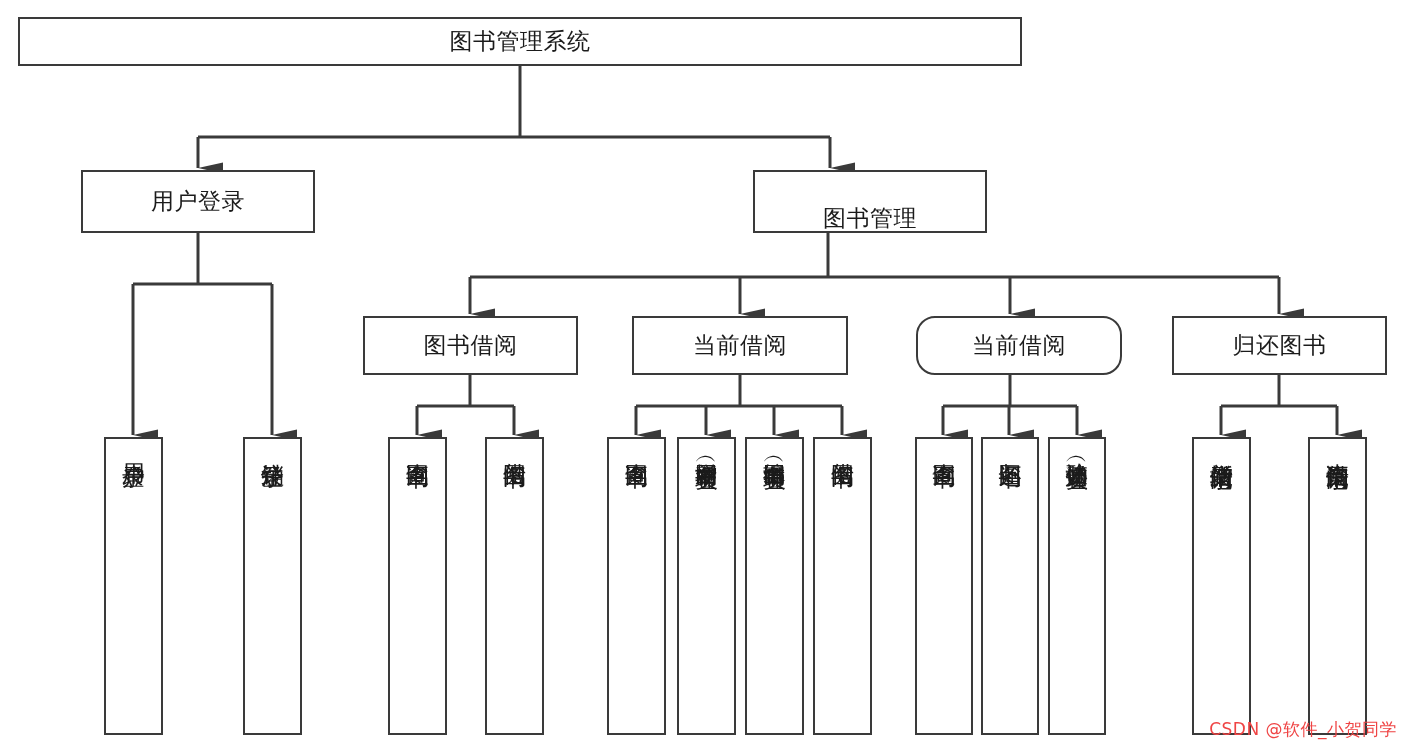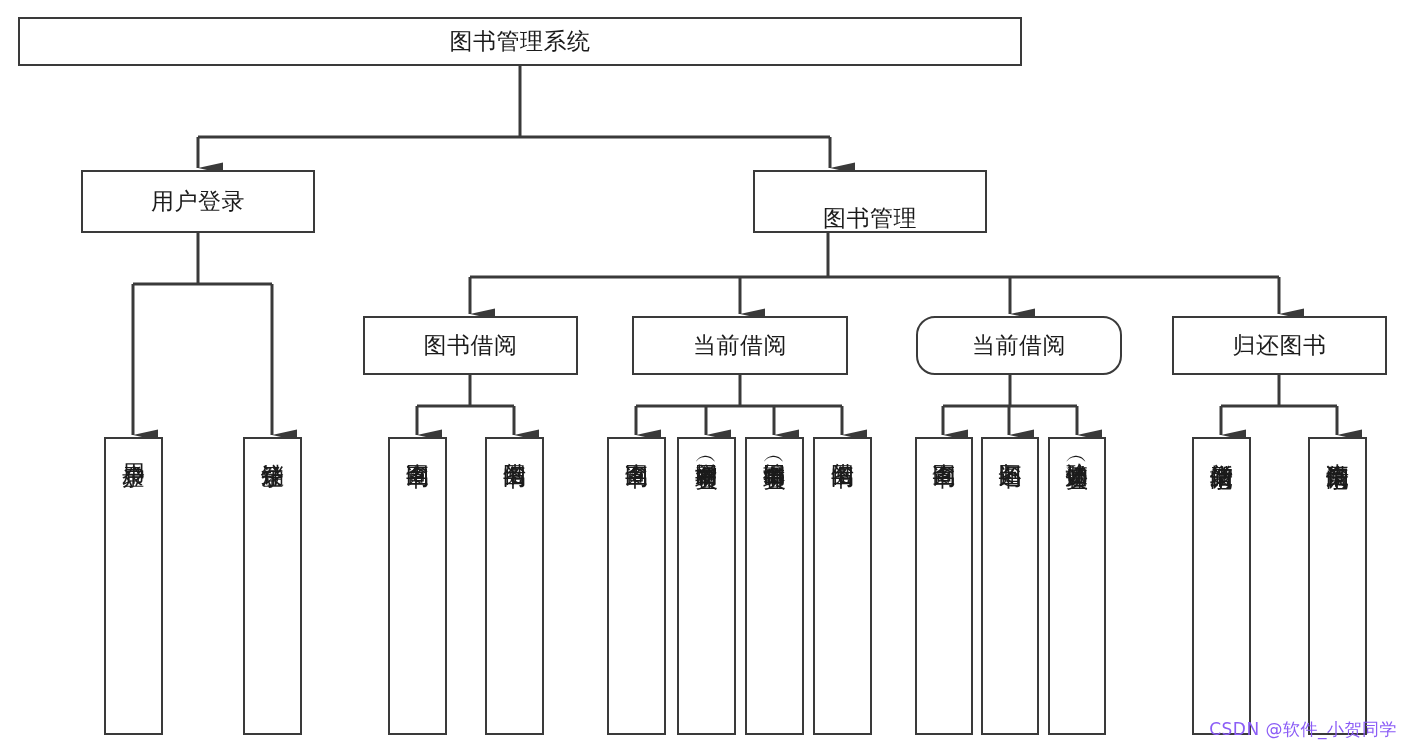--- a/index.html
+++ b/index.html
@@ -56,21 +56,21 @@
     top: 0;
     width: 1405px;
     height: 747px;
     pointer-events: none;
   }
   .watermark {
     position: absolute;
     right: 8px;
     bottom: 6px;
     font-size: 17px;
-    color: #8b5cf6;
+    color: #ef4444;
     white-space: nowrap;
     letter-spacing: 0.5px;
   }
 </style>
 </head>
 <body>
 
 <div id="canvas">
 
   <svg class="edges" viewBox="0 0 1405 747">

